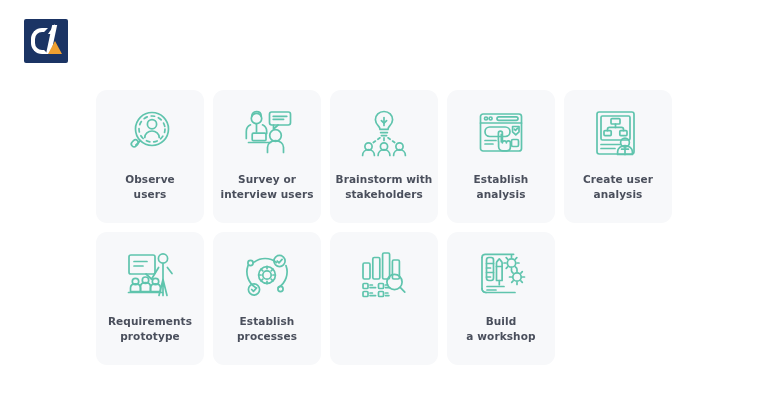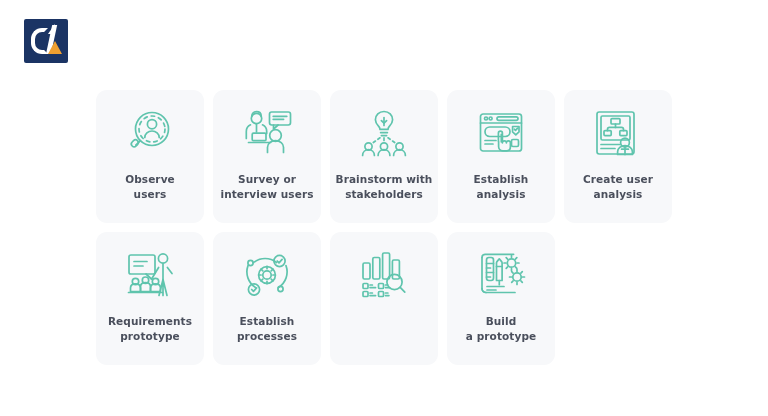--- a/index.html
+++ b/index.html
@@ -313,16 +313,16 @@
         <path d="M23.5 17.5h5.6"></path>
         <path d="M26.3 31.5v4.2"></path>
         <path d="M14 37.5h17M14 41h9"></path>
         <circle cx="38.5" cy="14" r="4.2"></circle>
         <path d="M38.5 6.5v2M38.5 19.5v2M31 14h2M44 14h2M33.2 8.7l1.4 1.4M42.4 17.9l1.4 1.4M43.8 8.7l-1.4 1.4M34.6 17.9l-1.4 1.4"></path>
         <circle cx="44" cy="28" r="4.2"></circle>
         <path d="M44 20.5v2M44 33.5v2M36.5 28h2M49.5 28h2M38.7 22.7l1.4 1.4M47.9 31.9l1.4 1.4M49.3 22.7l-1.4 1.4M40.1 31.9l-1.4 1.4"></path>
       </svg>
     </div>
     <div class="card-label">Build
-a prototype</div>
+a workshop</div>
   </div>
 
 </div>
 
 </body></html>

